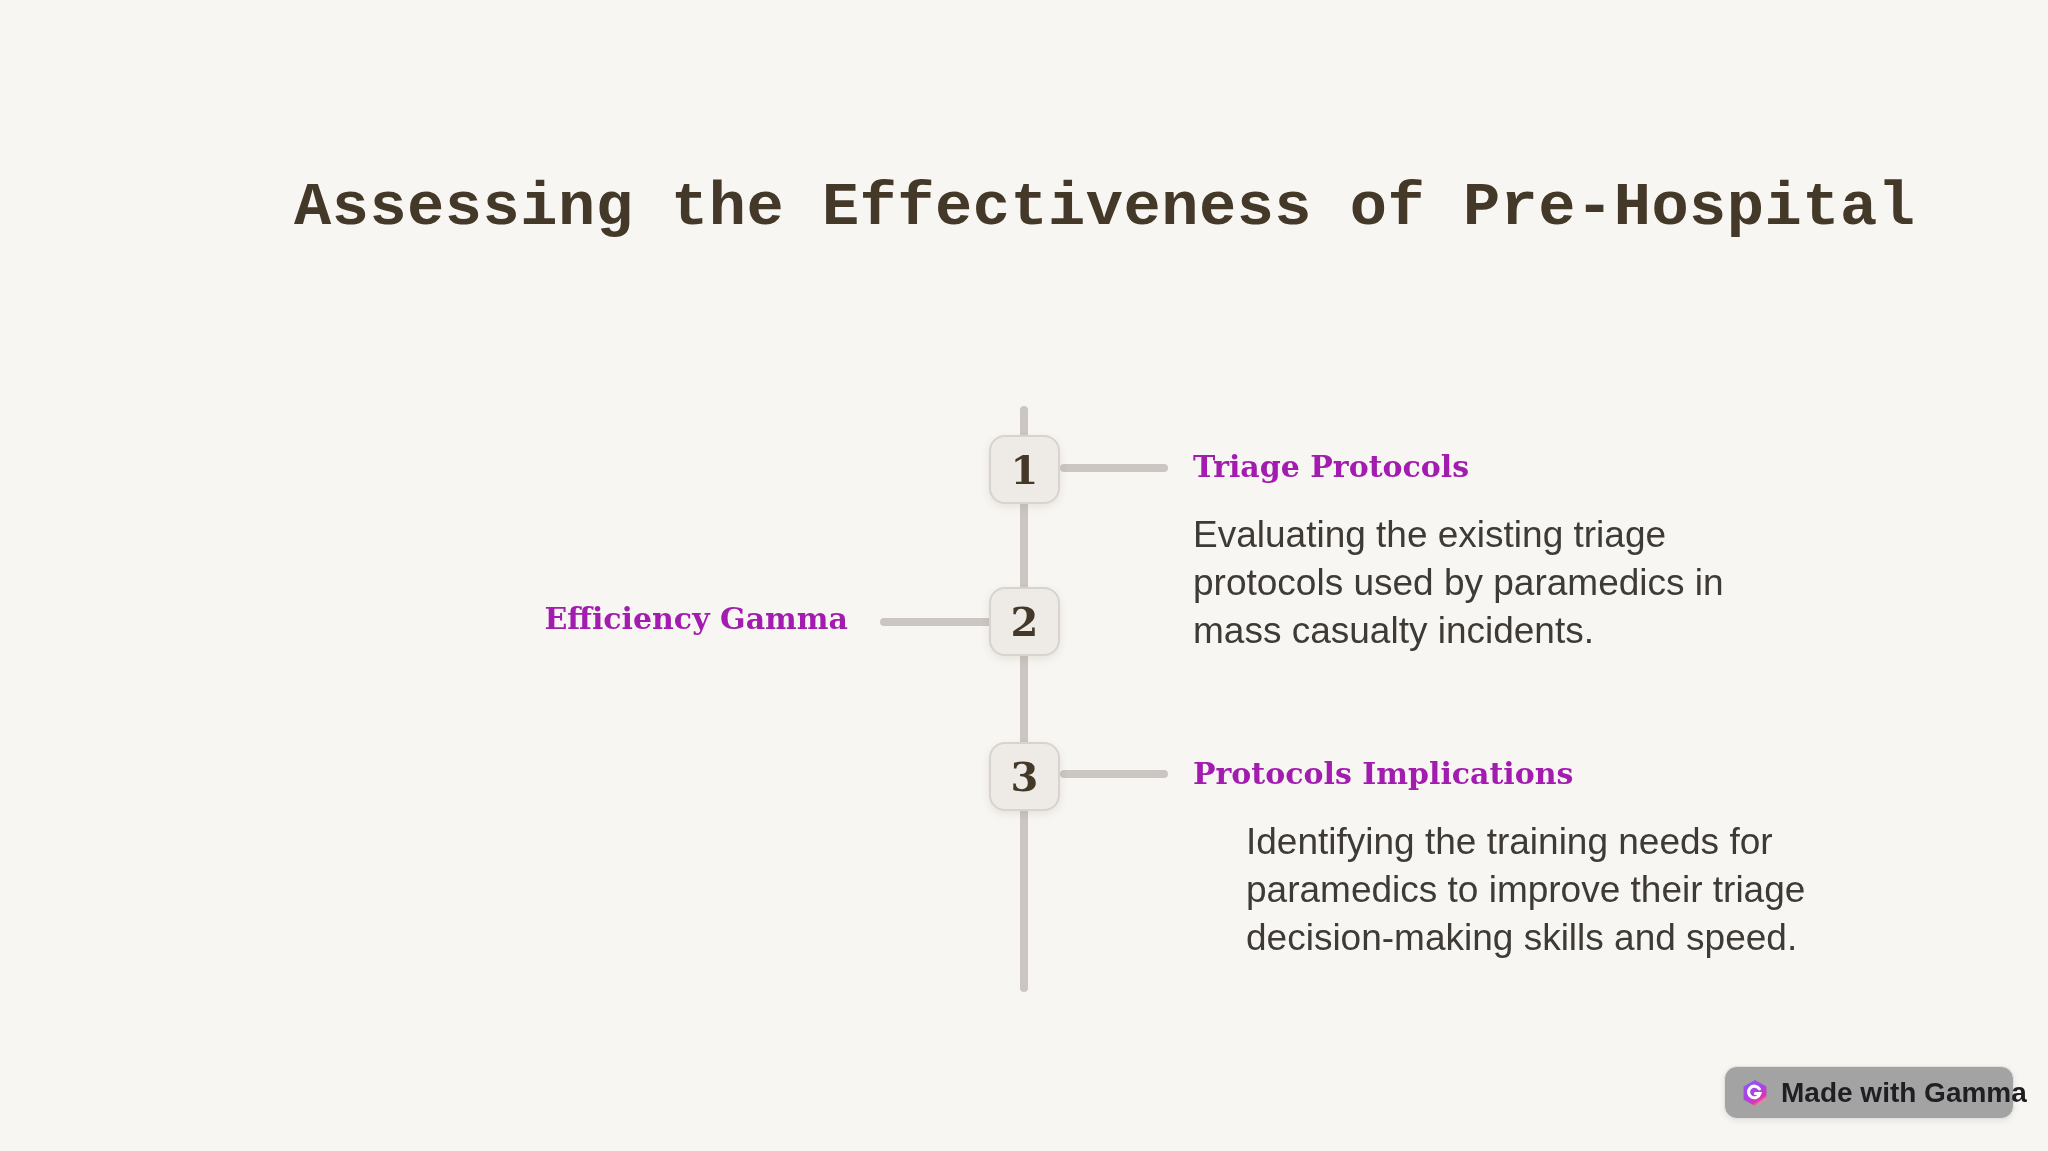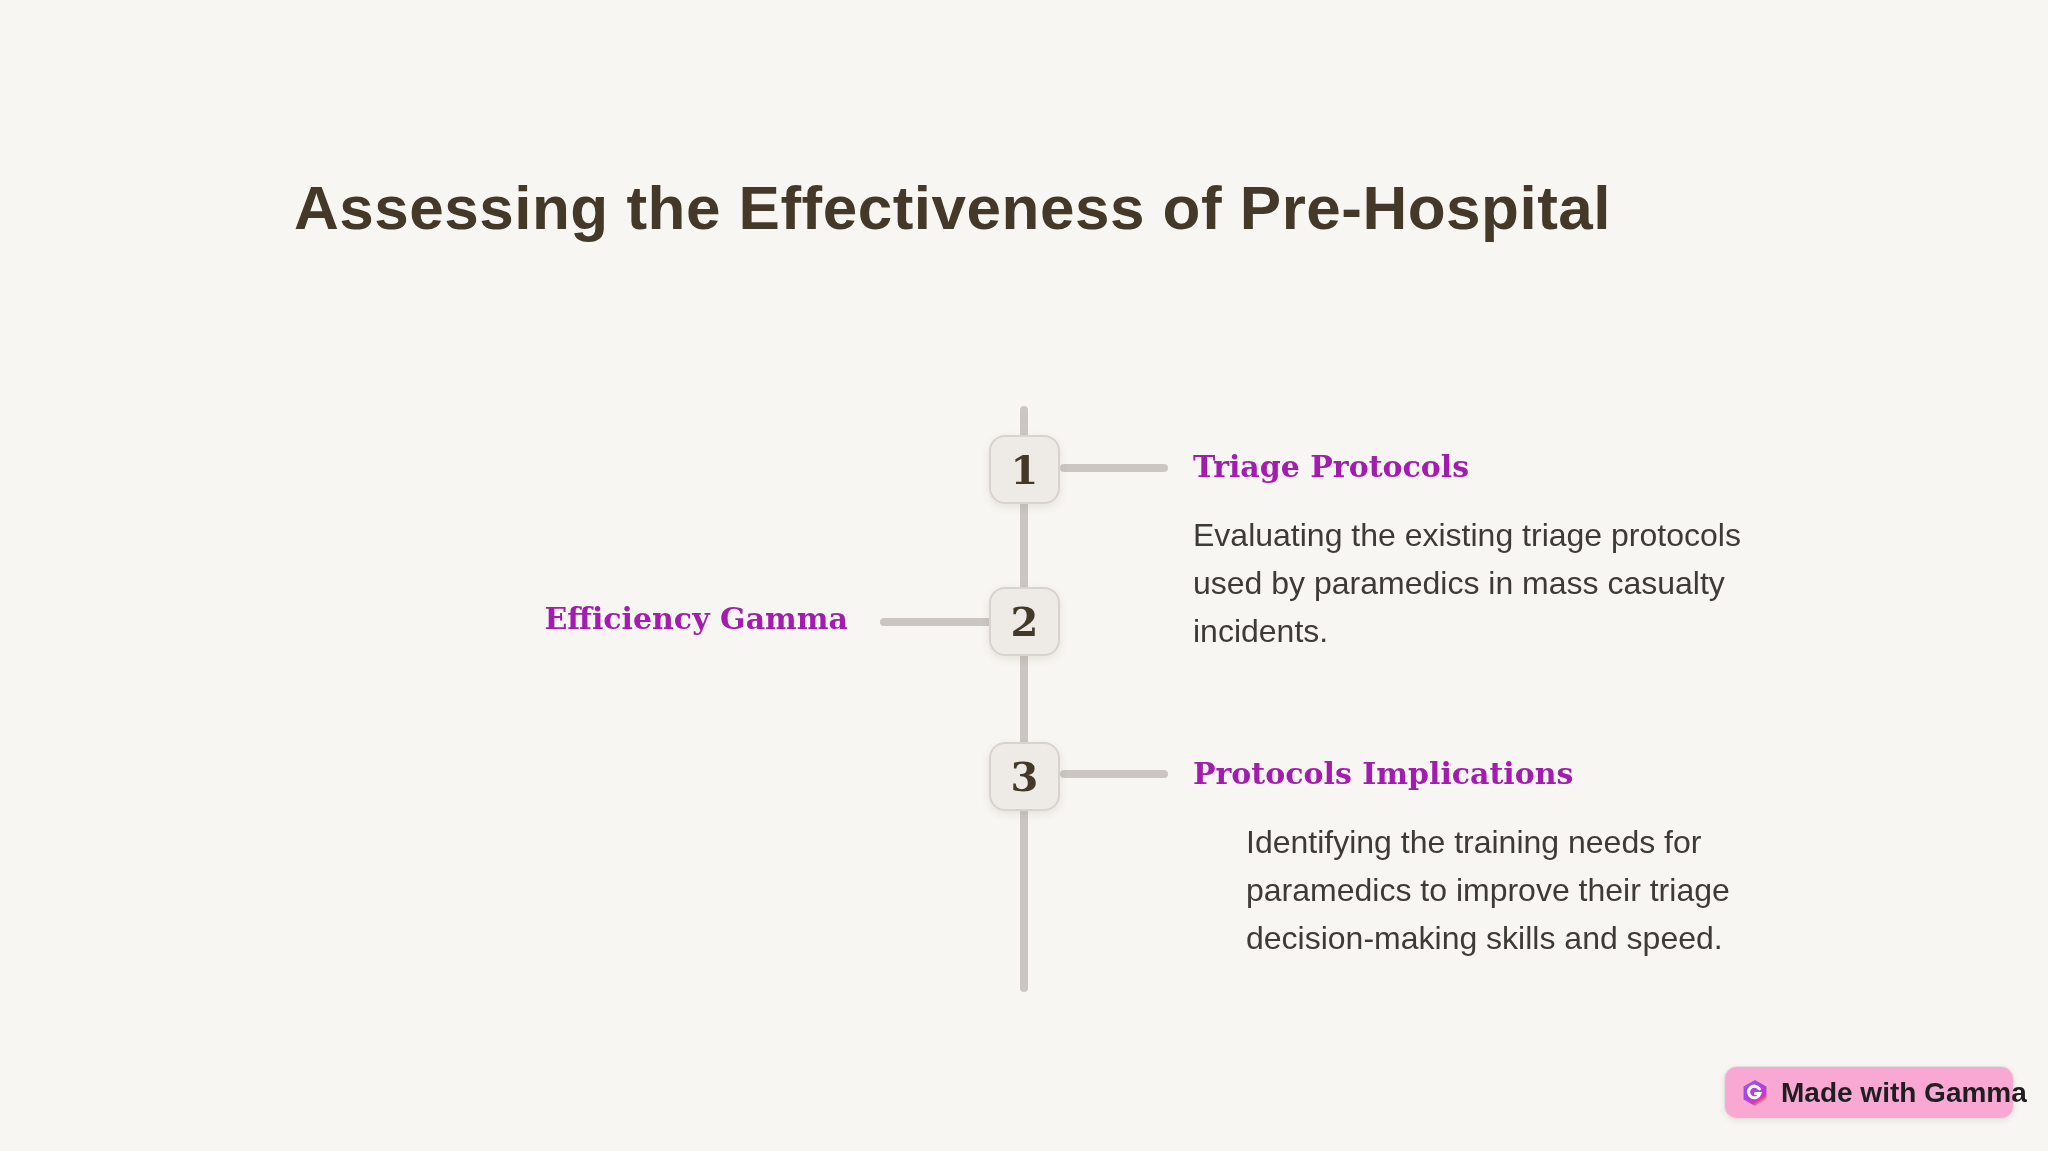--- a/index.html
+++ b/index.html
@@ -17,21 +17,21 @@
   .slide {
     position: absolute;
     inset: 0;
   }
   
   .page-title {
     position: absolute;
     left: 294px;
     top: 160px;
     margin: 0;
-    font-family: Liberation Sans, sans-serif;
+    font-family: Liberation Mono, monospace;
     font-weight: 700;
     font-size: 62px;
     line-height: 95px;
     color: #443929;
     letter-spacing: 0.5px;
   }
   
   .vline {
     position: absolute;
     left: 1020px;
@@ -82,35 +82,35 @@
     line-height: 44px;
     color: #a21caf;
   }
   .item-title.t1 { left: 1193px; top: 445px; }
   .item-title.t2 { left: 283px;  top: 597px; width: 565px; text-align: right; }
   .item-title.t3 { left: 1193px; top: 752px; }
   .item-desc {
     position: absolute;
     margin: 0;
     font-family: "Liberation Sans", sans-serif;
-    font-size: 32px;
+    font-size: 37px;
     line-height: 48px;
     color: #3E3A35;
   }
   .item-desc.d1 { left: 1193px; top: 511px; width: 620px; }
   .item-desc.d2 { left: 283px;  top: 663px; width: 565px; text-align: right; }
   .item-desc.d3 { left: 1246px; top: 818px; width: 620px; }
   
   .badge {
     position: absolute;
     left: 1724px;
     top: 1066px;
     width: 290px;
     height: 53px;
-    background: #f9a8d4;
+    background: #a3a3a3;
     border: 1px solid #E3E1DE;
     border-radius: 13px;
     box-sizing: border-box;
     display: flex;
     align-items: center;
     gap: 12px;
     padding: 0 16px;
     box-shadow: 0 2px 6px rgba(0, 0, 0, 0.08);
     cursor: pointer;
   }

